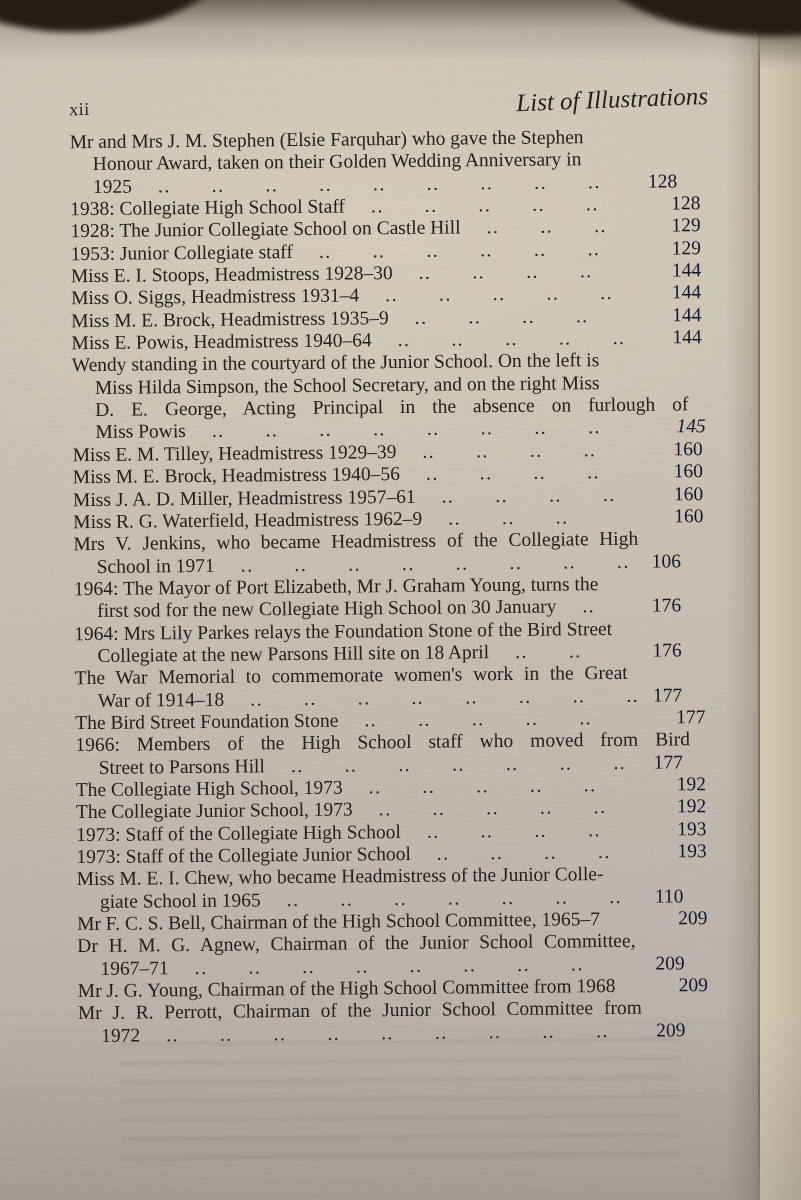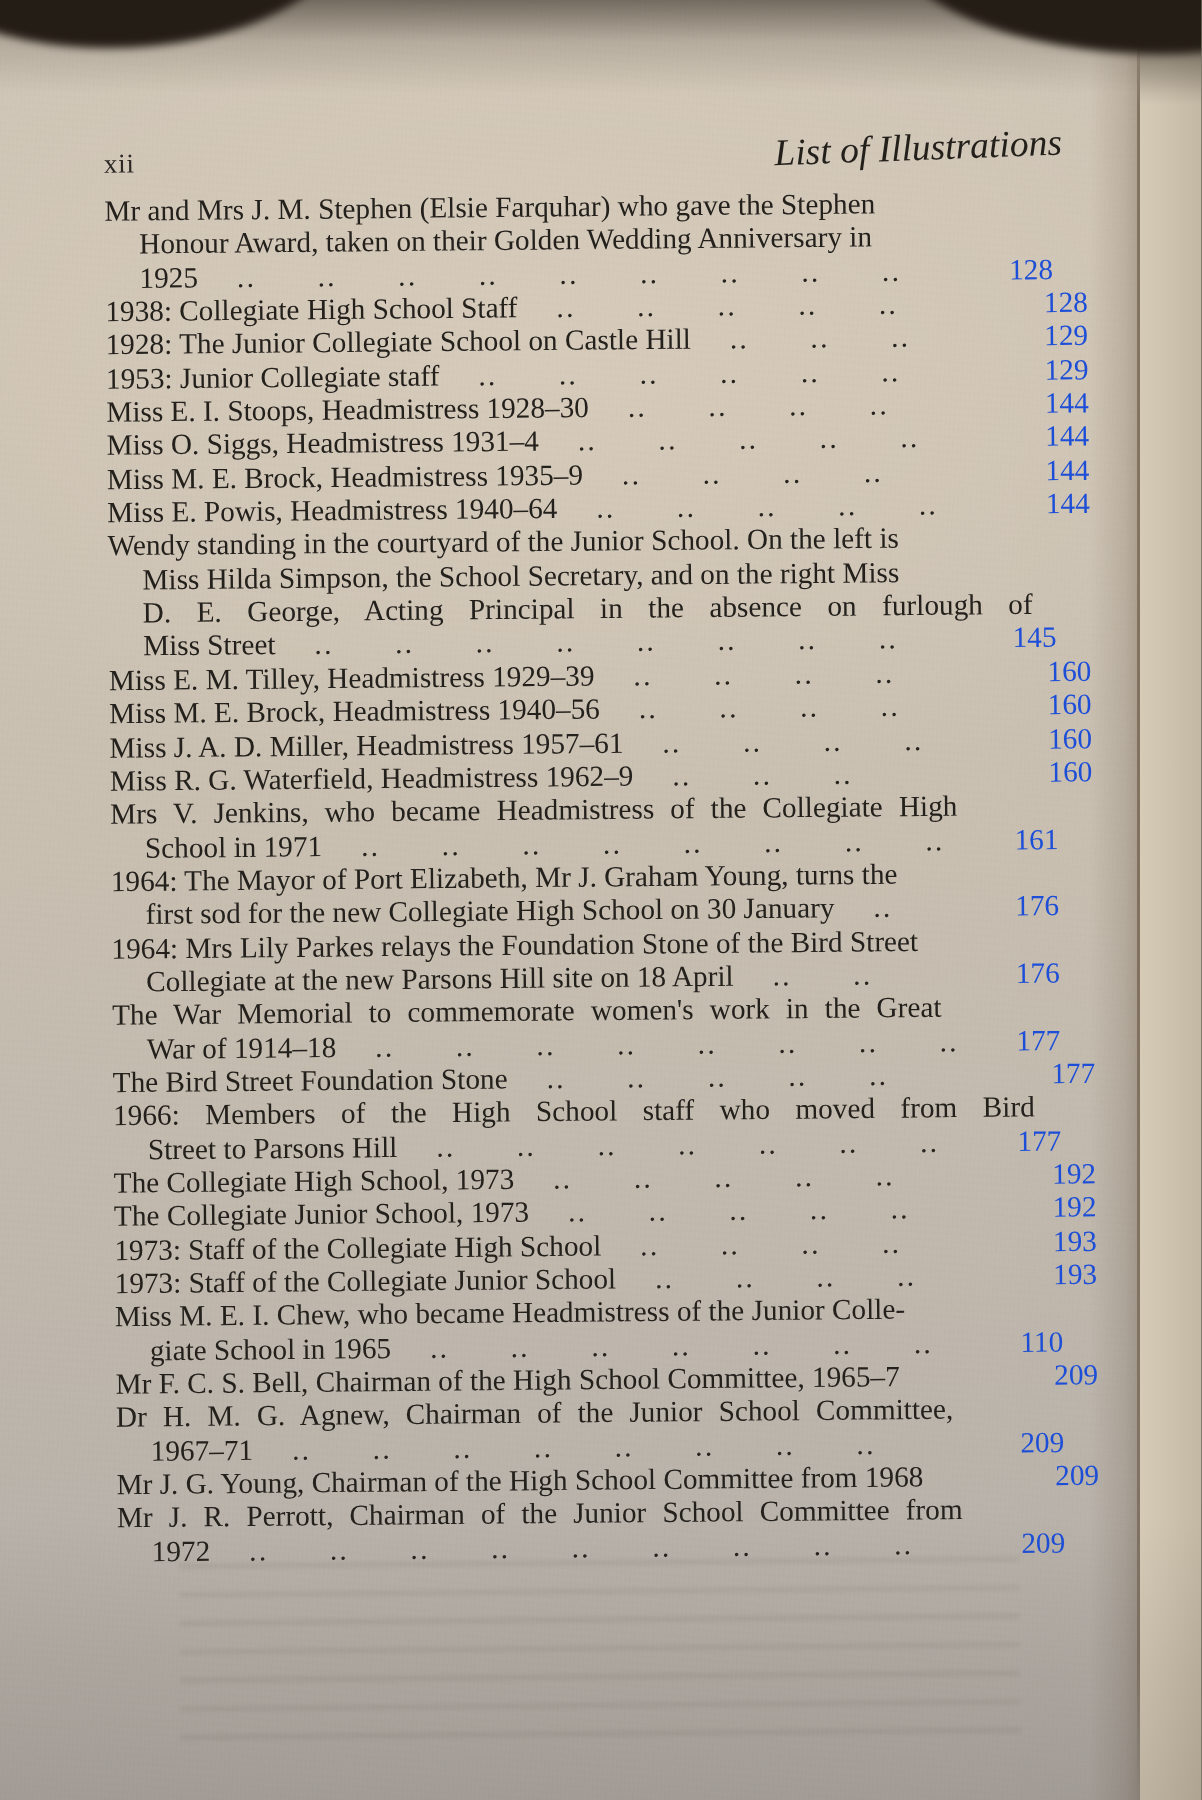--- a/index.html
+++ b/index.html
@@ -237,24 +237,24 @@
   }
   .leader span { margin-right: 41px; }
   .leader span:last-child { margin-right: 0; }
 
   
   .pnum {
     position: absolute;
     left: 601px;
     top: 0;
     width: 54px;
-    text-align: right;
+    text-align: left;
     font-size: 19.5px;
     line-height: 22.35px;
-    color: #1d4ed8;
+    color: #0f172a;
   }
 
   
   .text-block { text-rendering: optimizeLegibility; }
 </style>
 </head>
 <body>
 
 <div id="page">
 
@@ -297,37 +297,37 @@
         <div class="entry">
           <div class="line"><span class="txt">Miss M. E. Brock, Headmistress 1935–9</span><span class="leader" style="margin-left: 26px;"><span>..</span><span>..</span><span>..</span><span>..</span></span><div class="pnum">144</div></div>
         </div>
         <div class="entry">
           <div class="line"><span class="txt">Miss E. Powis, Headmistress 1940–64</span><span class="leader" style="margin-left: 26px;"><span>..</span><span>..</span><span>..</span><span>..</span><span>..</span></span><div class="pnum">144</div></div>
         </div>
         <div class="entry">
           <div class="line"><span class="txt">Wendy standing in the courtyard of the Junior School. On the left is</span></div>
           <div class="line indent"><span class="txt">Miss Hilda Simpson, the School Secretary, and on the right Miss</span></div>
           <div class="line indent spread2"><span class="txt">D. E. George, Acting Principal in the absence on furlough of</span></div>
-          <div class="line indent"><span class="txt">Miss Street</span><span class="leader" style="margin-left: 26px;"><span>..</span><span>..</span><span>..</span><span>..</span><span>..</span><span>..</span><span>..</span><span>..</span></span><div class="pnum" style="left: 578px;">145</div></div>
+          <div class="line indent"><span class="txt">Miss Powis</span><span class="leader" style="margin-left: 26px;"><span>..</span><span>..</span><span>..</span><span>..</span><span>..</span><span>..</span><span>..</span><span>..</span></span><div class="pnum" style="left: 604px; font-style: italic;">145</div></div>
         </div>
         <div class="entry">
           <div class="line"><span class="txt">Miss E. M. Tilley, Headmistress 1929–39</span><span class="leader" style="margin-left: 26px;"><span>..</span><span>..</span><span>..</span><span>..</span></span><div class="pnum">160</div></div>
         </div>
         <div class="entry">
           <div class="line"><span class="txt">Miss M. E. Brock, Headmistress 1940–56</span><span class="leader" style="margin-left: 26px;"><span>..</span><span>..</span><span>..</span><span>..</span></span><div class="pnum">160</div></div>
         </div>
         <div class="entry">
           <div class="line"><span class="txt">Miss J. A. D. Miller, Headmistress 1957–61</span><span class="leader" style="margin-left: 26px;"><span>..</span><span>..</span><span>..</span><span>..</span></span><div class="pnum">160</div></div>
         </div>
         <div class="entry">
           <div class="line"><span class="txt">Miss R. G. Waterfield, Headmistress 1962–9</span><span class="leader" style="margin-left: 26px;"><span>..</span><span>..</span><span>..</span></span><div class="pnum">160</div></div>
         </div>
         <div class="entry">
           <div class="line spread"><span class="txt">Mrs V. Jenkins, who became Headmistress of the Collegiate High</span></div>
-          <div class="line indent"><span class="txt">School in 1971</span><span class="leader" style="margin-left: 26px;"><span>..</span><span>..</span><span>..</span><span>..</span><span>..</span><span>..</span><span>..</span><span>..</span></span><div class="pnum" style="left: 578px;">161</div></div>
+          <div class="line indent"><span class="txt">School in 1971</span><span class="leader" style="margin-left: 26px;"><span>..</span><span>..</span><span>..</span><span>..</span><span>..</span><span>..</span><span>..</span><span>..</span></span><div class="pnum" style="left: 578px;">106</div></div>
         </div>
         <div class="entry">
           <div class="line"><span class="txt">1964: The Mayor of Port Elizabeth, Mr J. Graham Young, turns the</span></div>
           <div class="line indent"><span class="txt">first sod for the new Collegiate High School on 30 January</span><span class="leader" style="margin-left: 26px;"><span>..</span></span><div class="pnum" style="left: 578px;">176</div></div>
         </div>
         <div class="entry">
           <div class="line"><span class="txt">1964: Mrs Lily Parkes relays the Foundation Stone of the Bird Street</span></div>
           <div class="line indent"><span class="txt">Collegiate at the new Parsons Hill site on 18 April</span><span class="leader" style="margin-left: 26px;"><span>..</span><span>..</span></span><div class="pnum" style="left: 578px;">176</div></div>
         </div>
         <div class="entry">

